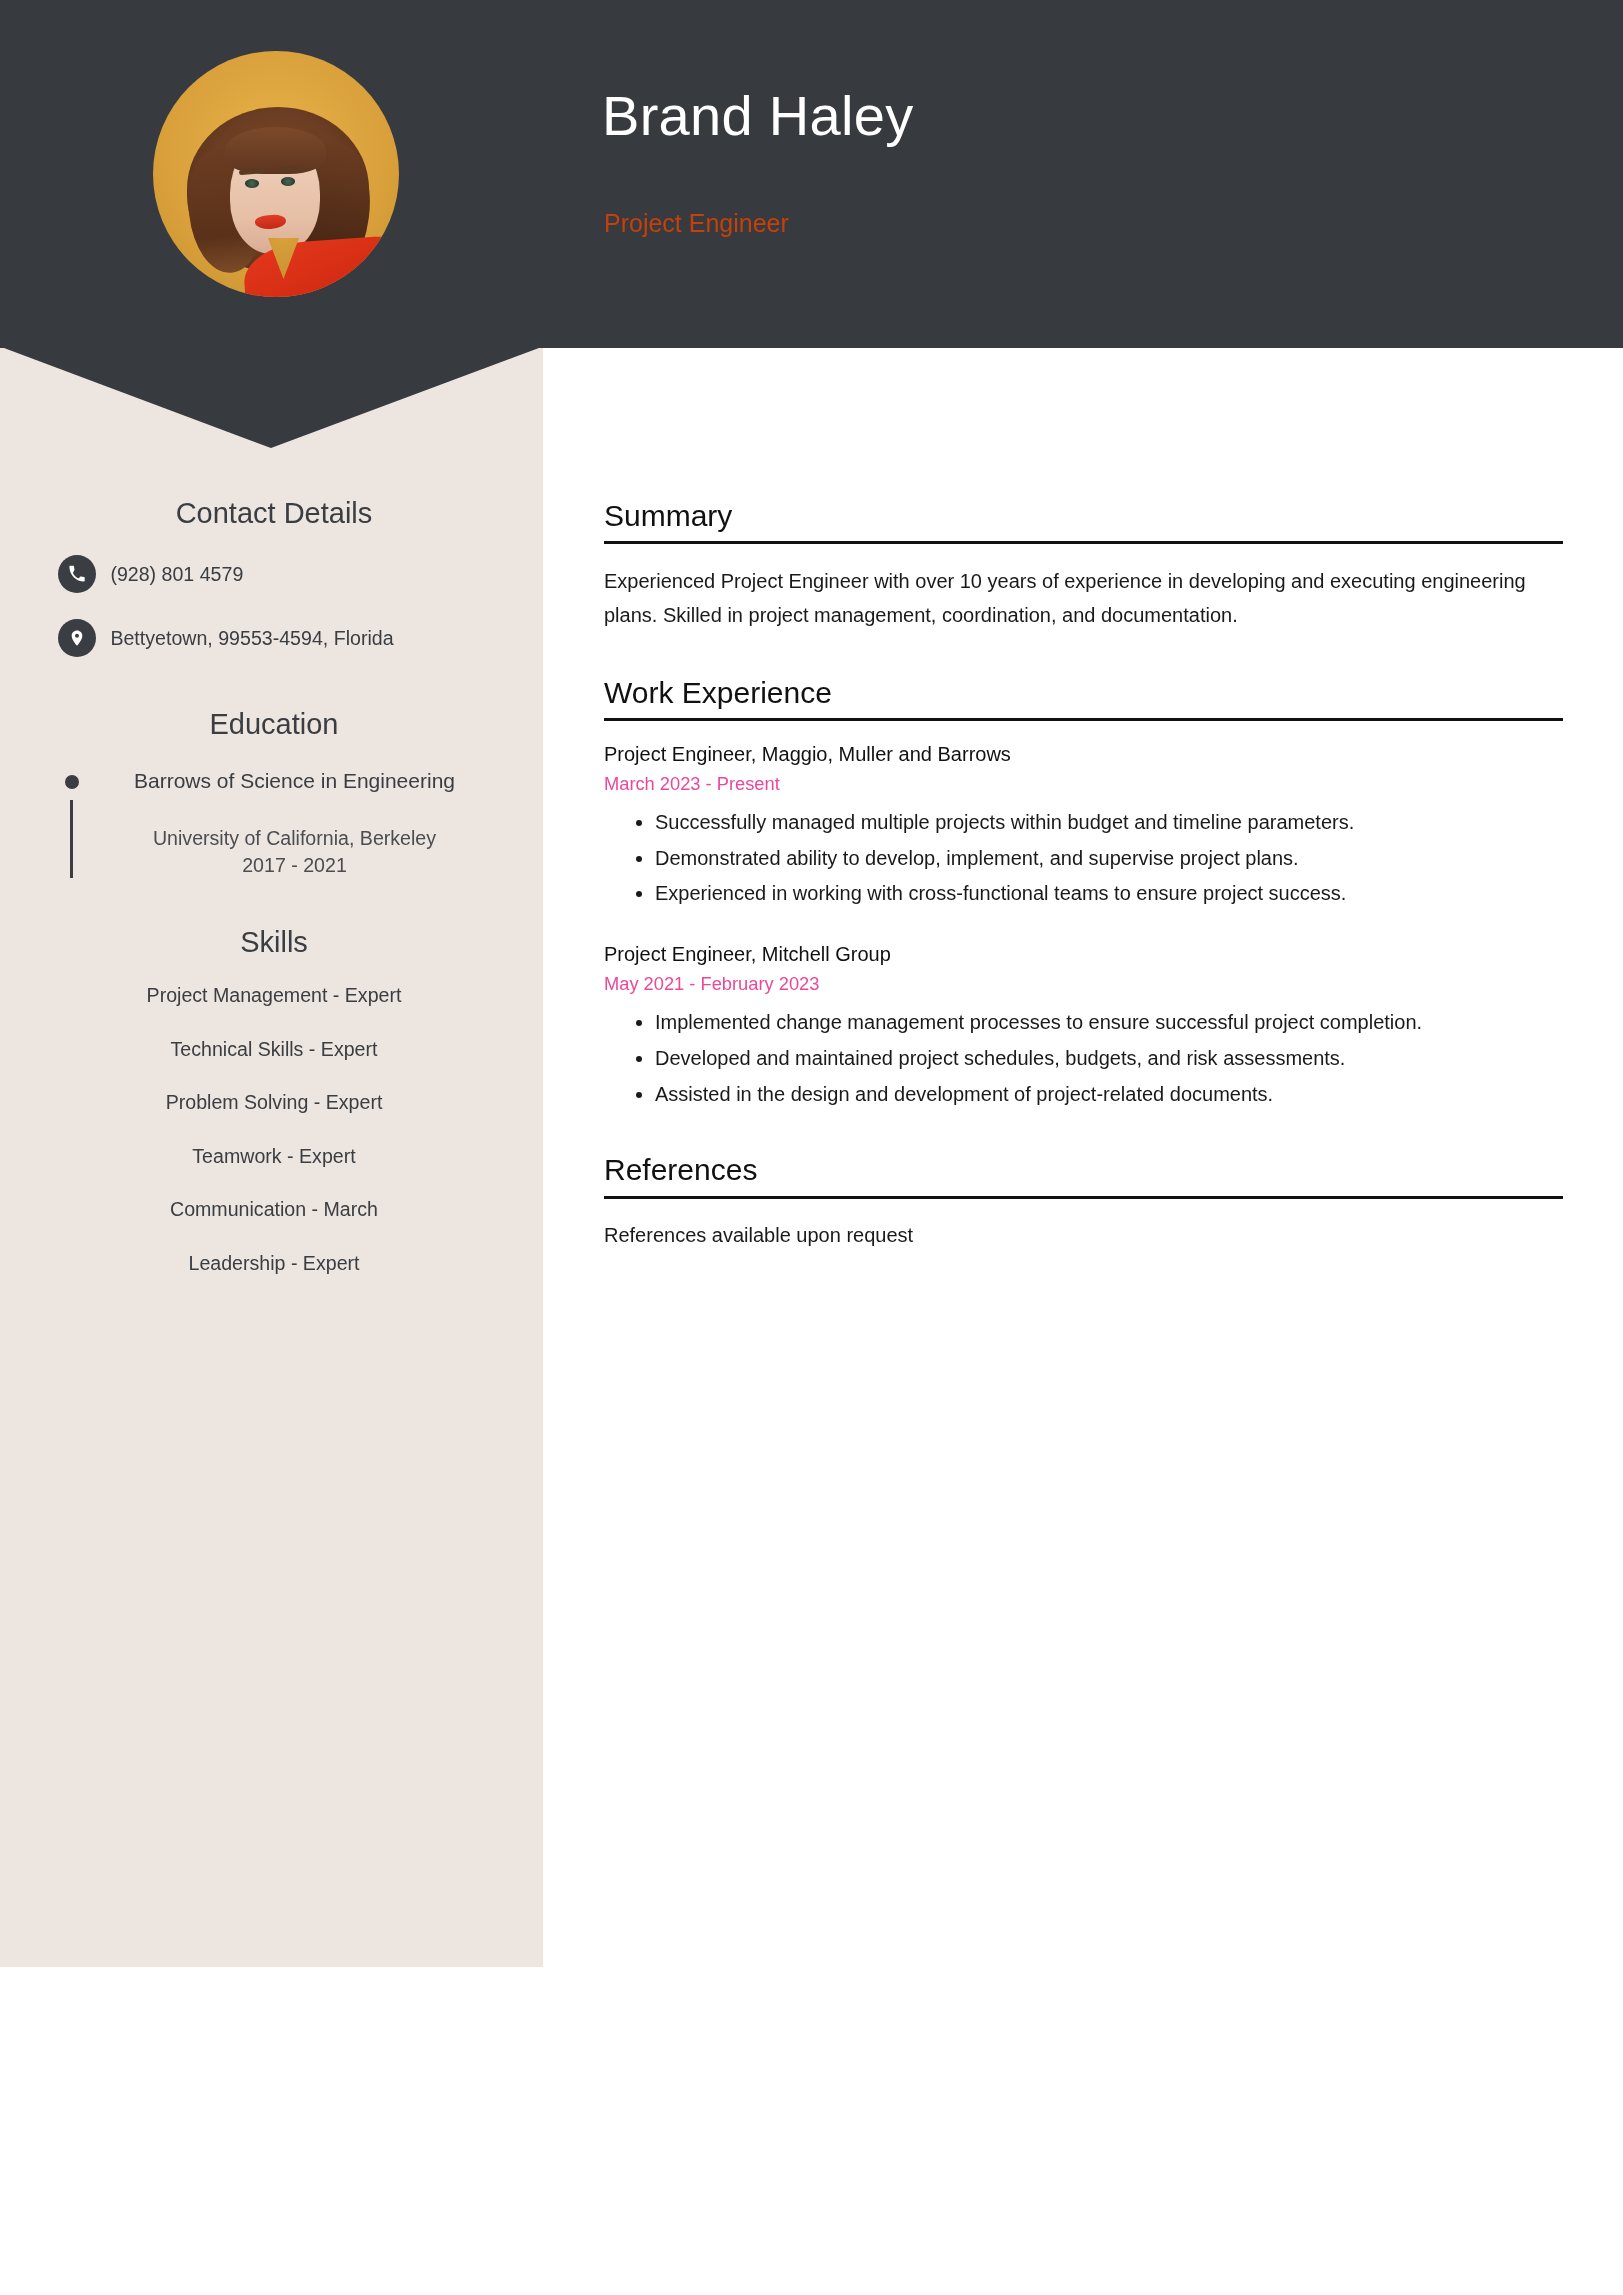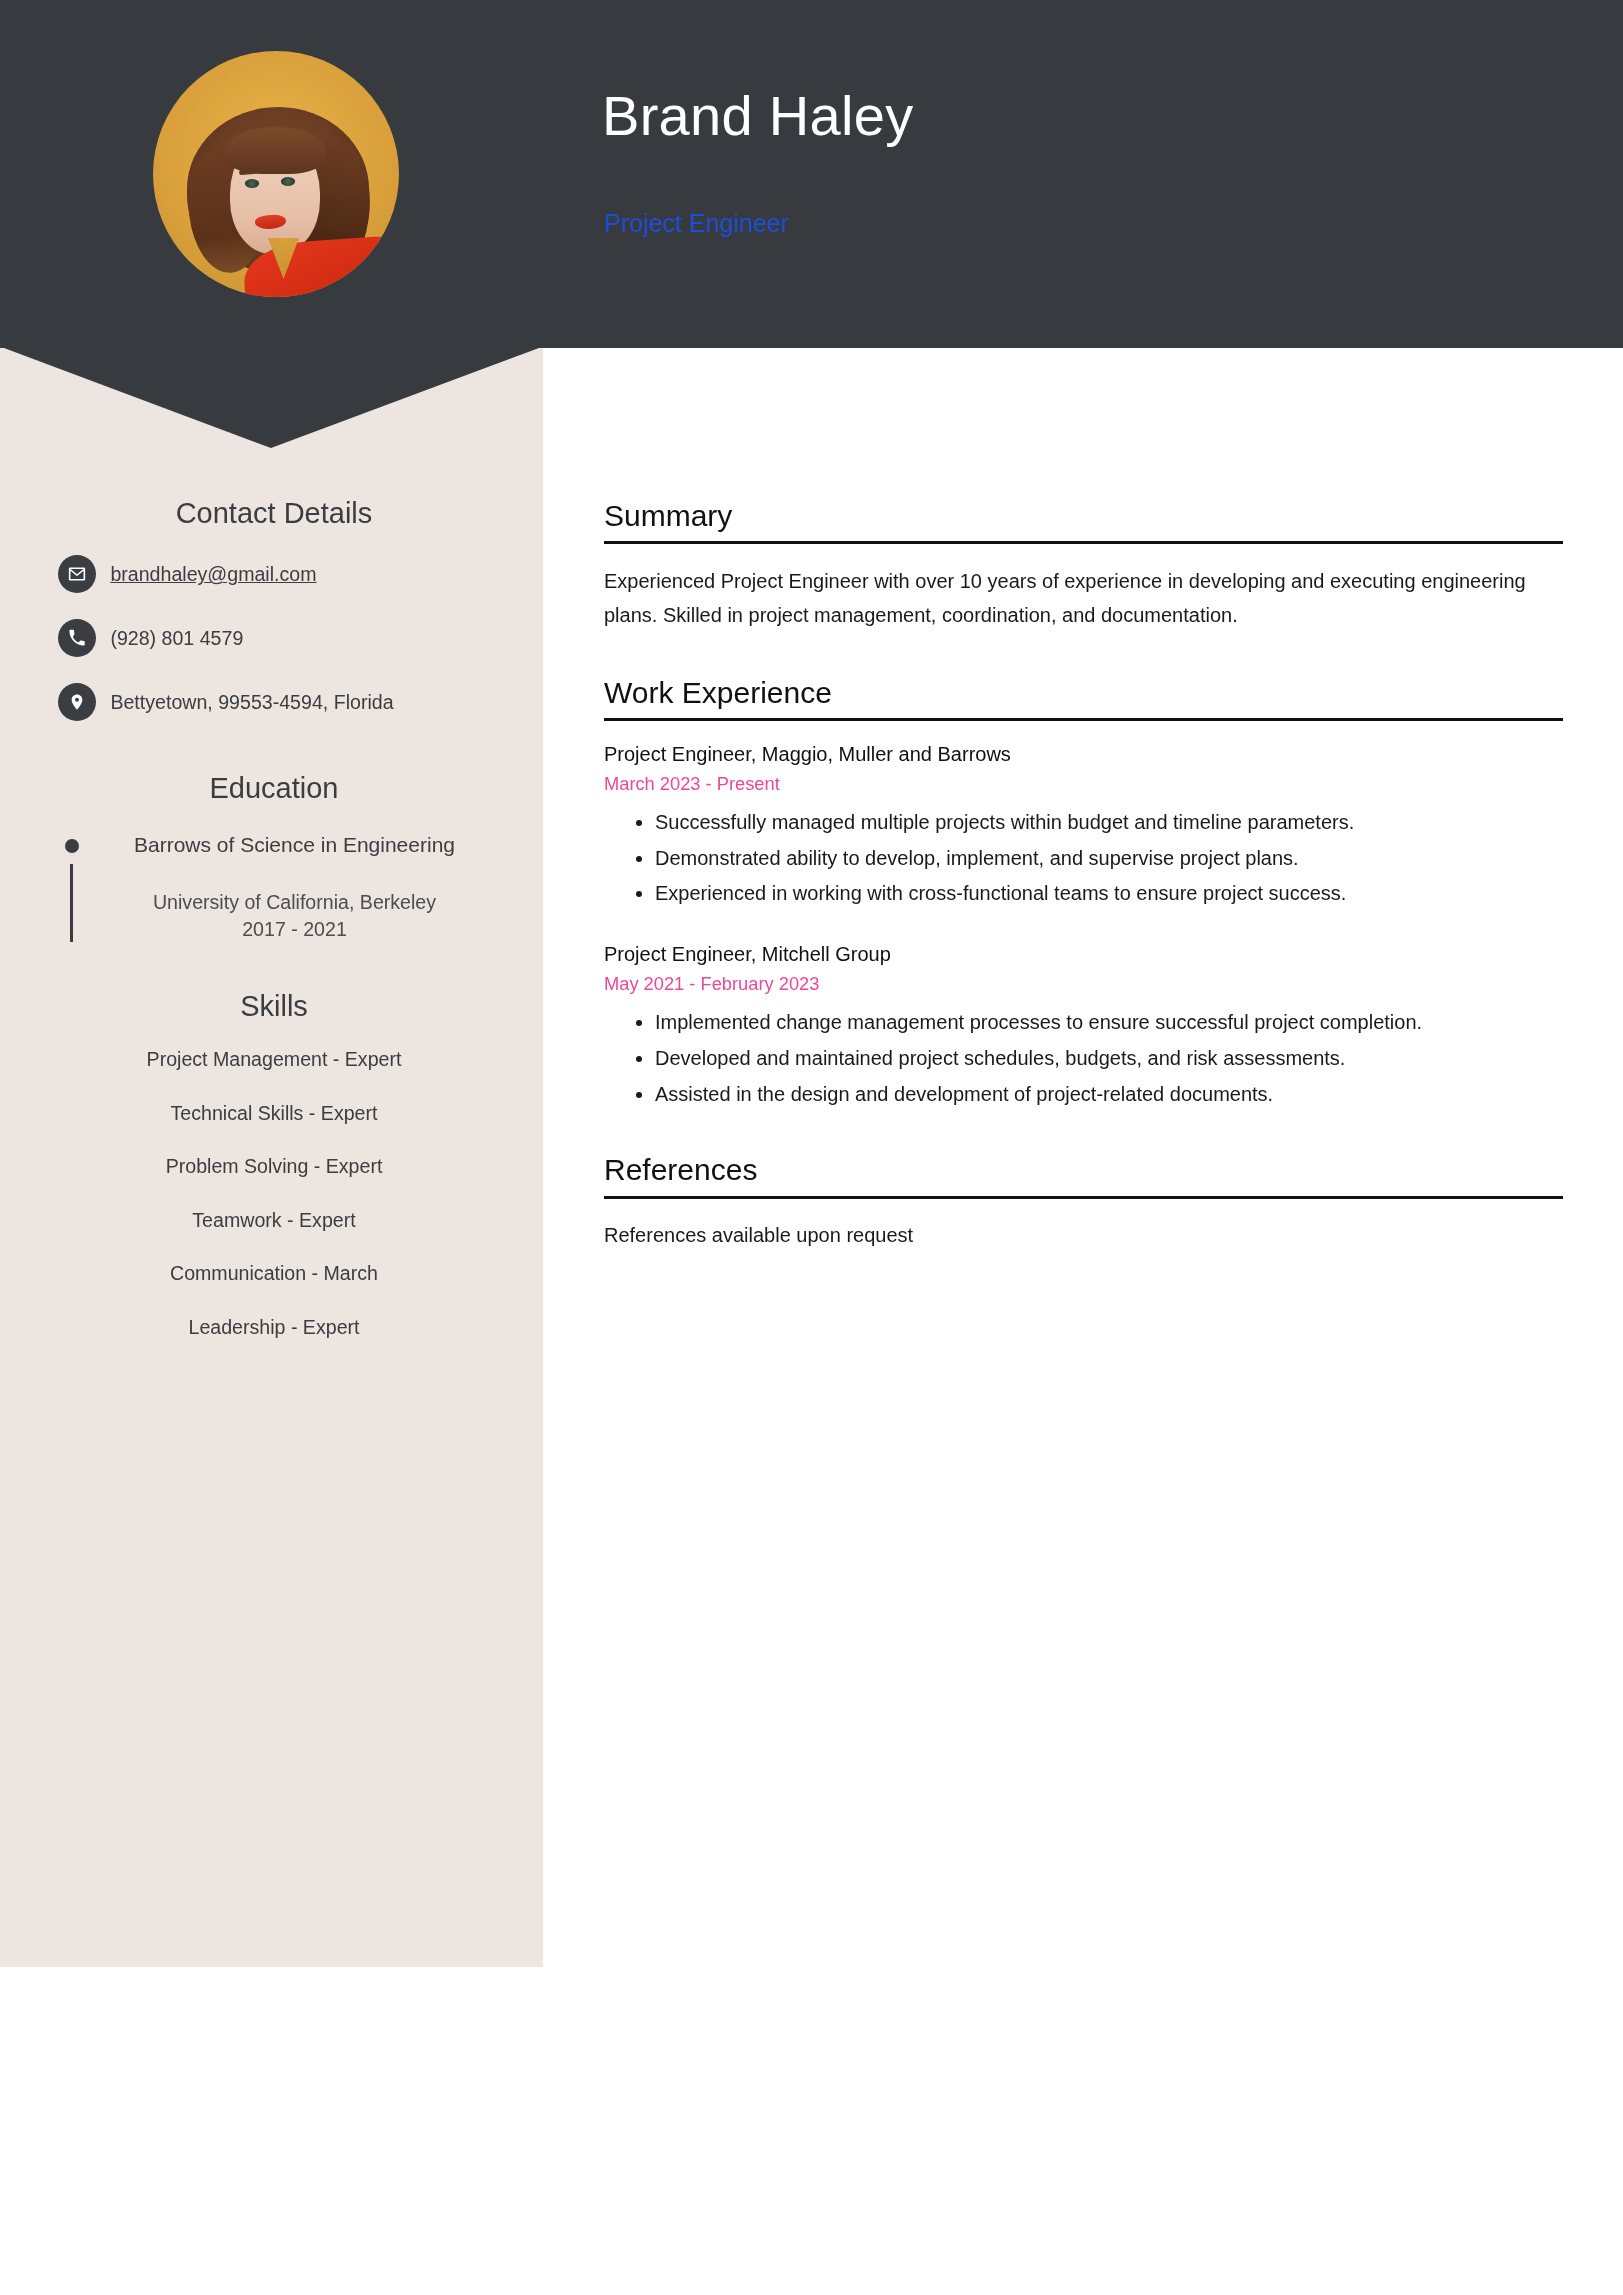--- a/index.html
+++ b/index.html
@@ -90,21 +90,21 @@
 
   
   .name {
     position:absolute; left:602px; top:88px;
     color:#ffffff; font-size:56px; font-weight:400; letter-spacing:0.3px;
     line-height:1;
     white-space:nowrap;
   }
   .role {
     position:absolute; left:604px; top:211px;
-    color:#1d4ed8; font-size:25px; font-weight:400; line-height:1;
+    color:#c2410c; font-size:25px; font-weight:400; line-height:1;
     white-space:nowrap;
   }
 
   
   .side-wrap { position:absolute; left:58px; top:498px; width:432px;text-align:center; }
   .side-h {
     color:#3A3D42; font-size:29px; font-weight:400; line-height:1.1;
     margin-bottom:25px;
   }
   .contact-row { display:flex; align-items:flex-start; margin-bottom:26px; }
@@ -177,28 +177,20 @@
   </div>
 
   <div class="name">Brand Haley</div>
   <div class="role">Project Engineer</div>
 
   <div class="side-wrap">
 
     <div>
       <div class="side-h">Contact Details</div>
 
-      <div class="contact-row">
-        <span class="cicon">
-          <svg width="19.6" height="19.6" viewBox="0 0 24 24" fill="#ffffff">
-              <path d="M2 5.5C2 4.67 2.67 4 3.5 4h17c.83 0 1.5.67 1.5 1.5v13c0 .83-.67 1.5-1.5 1.5h-17A1.5 1.5 0 0 1 2 18.5v-13Zm2.2.5L12 12.2 19.8 6H4.2ZM20 8.1l-7.4 5.9a1 1 0 0 1-1.2 0L4 8.1V18h16V8.1Z"></path>
-            </svg>
-        </span>
-        <span class="ctext link">brandhaley@gmail.com</span>
-      </div>
 
       <div class="contact-row">
         <span class="cicon">
           <svg width="18.3" height="18.3" viewBox="0 0 24 24" fill="#ffffff">
               <path d="M6.6 10.8c1.6 3.1 4.1 5.6 7.2 7.2l2.4-2.4c.3-.3.7-.4 1.1-.3 1.2.4 2.5.6 3.8.6.6 0 1 .4 1 1V21c0 .6-.4 1-1 1C10.9 22 2 13.1 2 2.1c0-.6.4-1 1-1h4.1c.6 0 1 .4 1 1 0 1.3.2 2.6.6 3.8.1.4 0 .8-.3 1.1L6.6 10.8Z"></path>
             </svg>
         </span>
         <span class="ctext">(928) 801 4579</span>
       </div>
 

